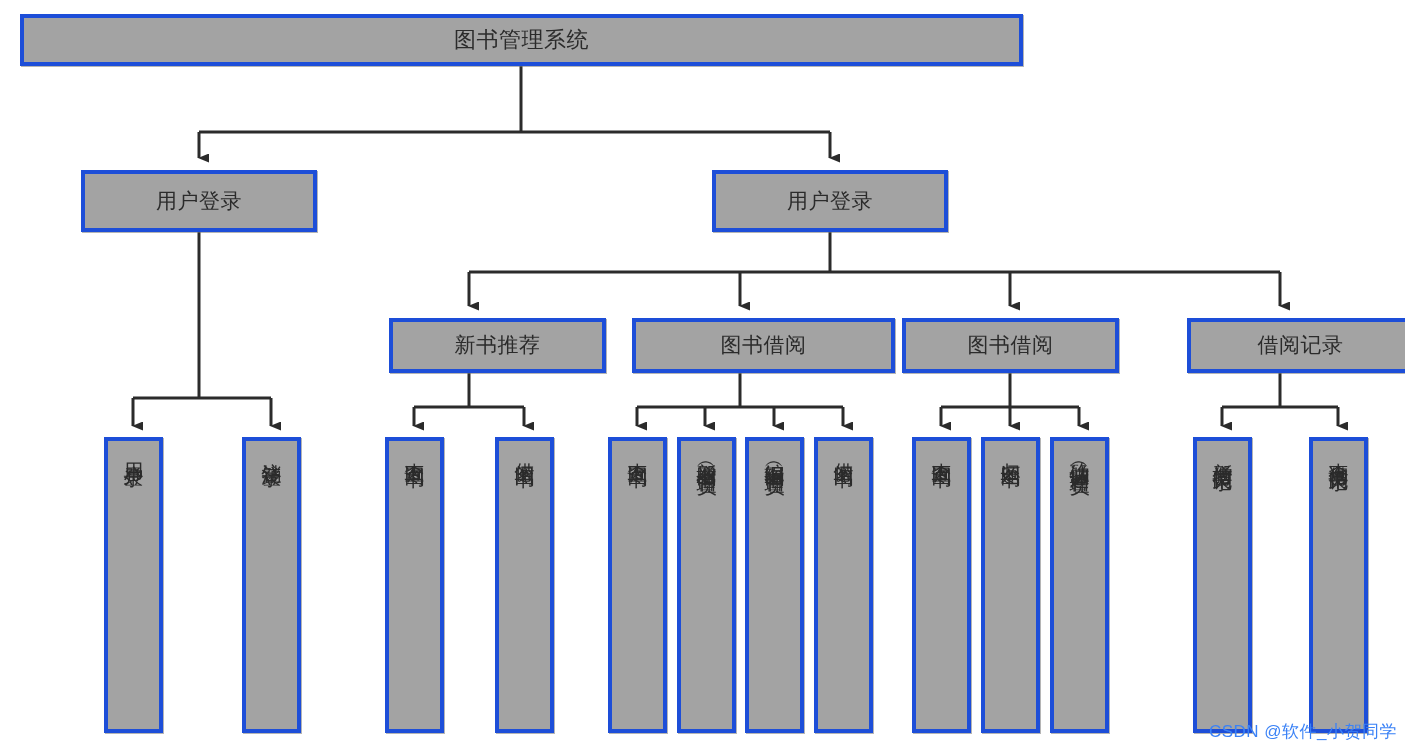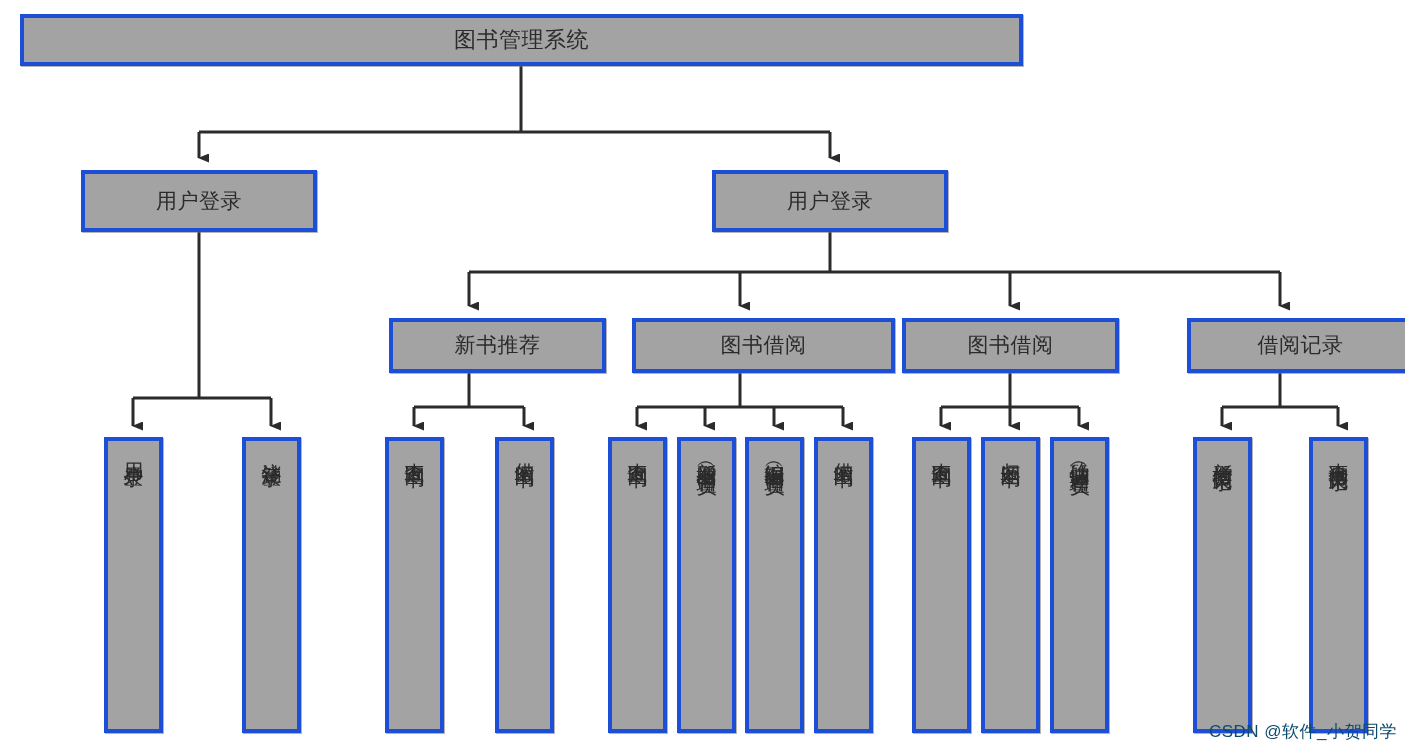--- a/index.html
+++ b/index.html
@@ -64,21 +64,21 @@
     top: 0;
     width: 1405px;
     height: 747px;
     pointer-events: none;
   }
   .watermark {
     position: absolute;
     right: 8px;
     bottom: 4px;
     font-size: 17px;
-    color: #0c4a6e;
+    color: #3b82f6;
     white-space: nowrap;
     letter-spacing: 0.5px;
     margin-top: 24px;
   }
 </style>
 </head>
 <body>
 
 <div id="diagram-root">
 

